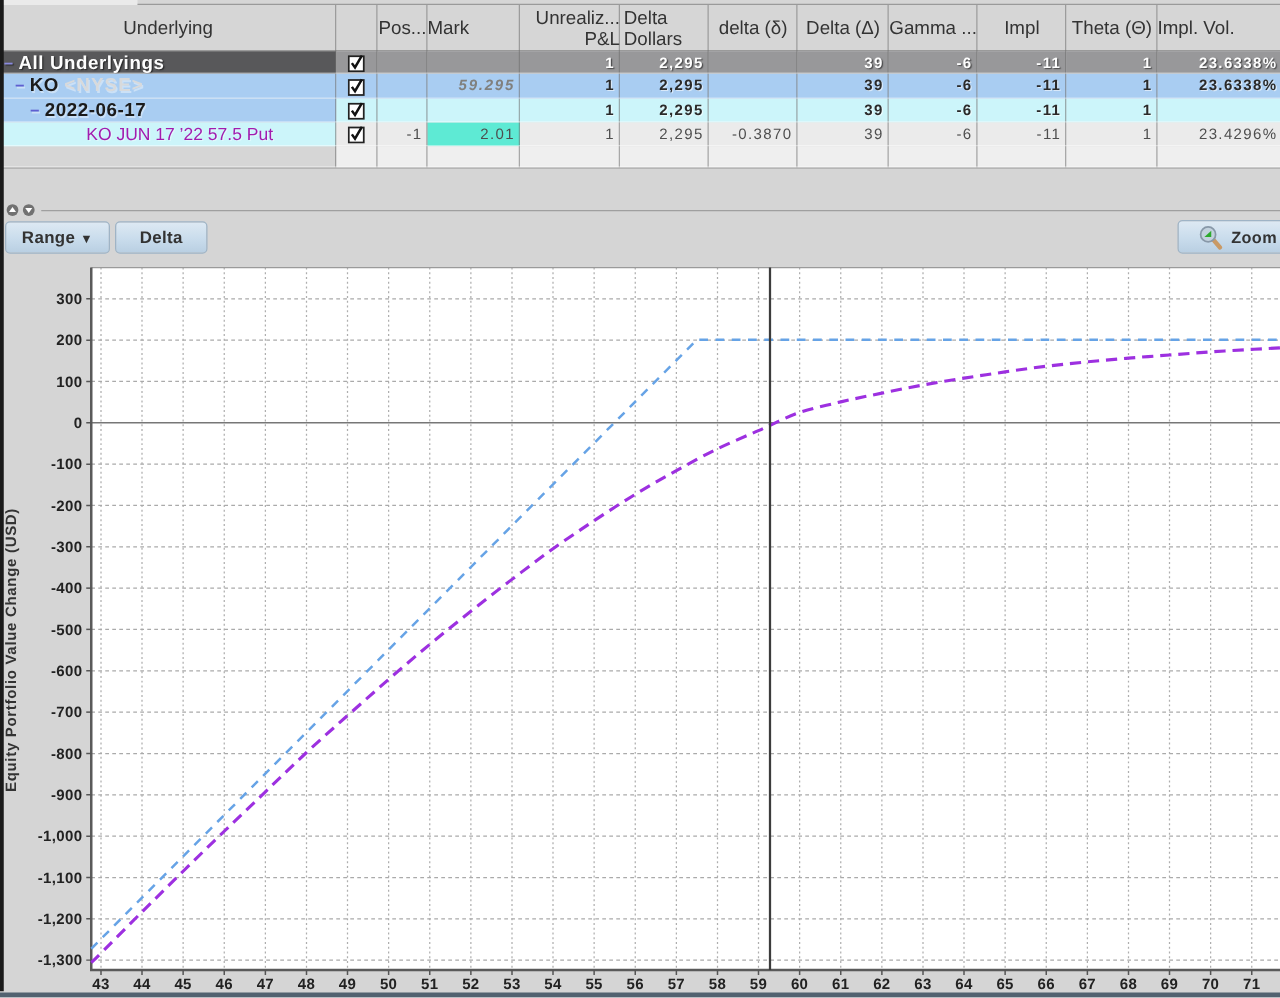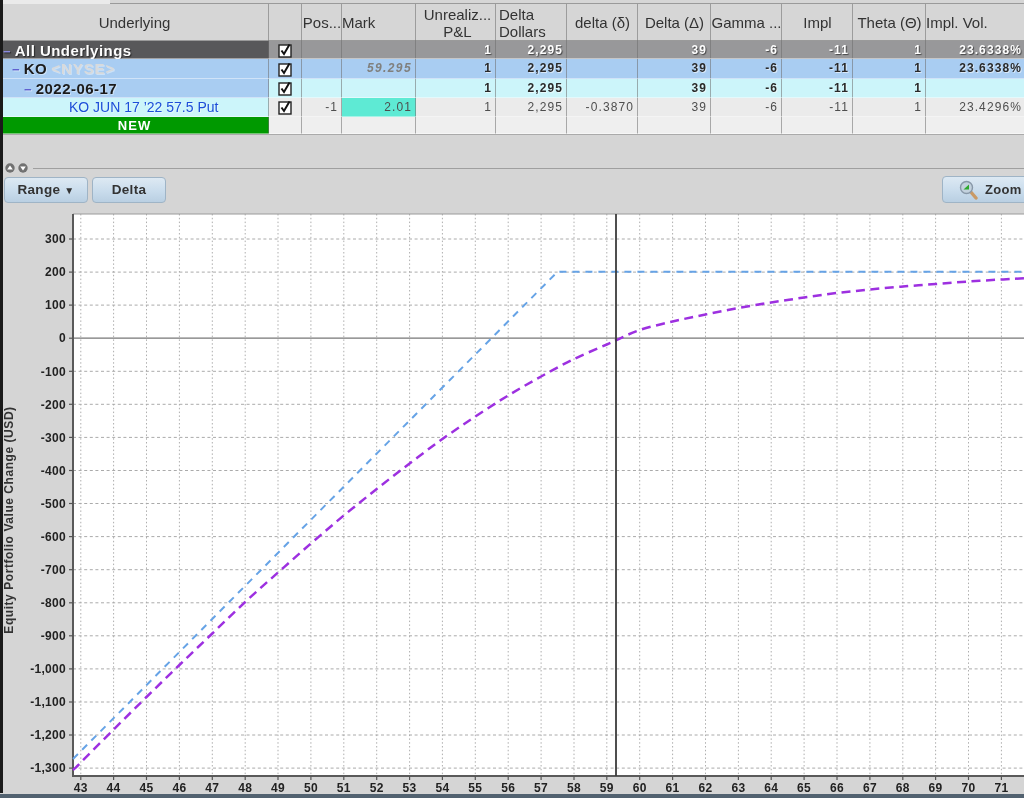--- a/index.html
+++ b/index.html
@@ -1,21 +1,21 @@
 <!DOCTYPE html>
 <html><head><meta charset="utf-8">
 <style>
 * { margin:0; padding:0; box-sizing:border-box; }
 html,body { width:1024px; height:798px; overflow:hidden; background:#d5d5d5;
   font-family:"Liberation Sans", sans-serif; position:relative; }
 .cell { position:absolute; overflow:hidden; white-space:nowrap; }
 .nm { font-size:15px; color:#1b1b1b; line-height:19px; text-shadow:1px 1px 0 rgba(255,255,255,0.4); }
 .nm b { letter-spacing:0.45px; }
 .wht, .wht b { color:#fdfdfd; text-shadow:1px 1px 1px rgba(0,0,0,0.55); }
-.r4 { font-size:14px; color:#1d4ed8; line-height:19px; }
+.r4 { font-size:14px; color:#a21caf; line-height:19px; }
 .num { font-size:12px; text-align:right; padding-right:4px; letter-spacing:1.1px; line-height:19px; }
 .bld { font-weight:bold; }
 .dk { color:#2a2a2a; text-shadow:1px 1px 0 rgba(255,255,255,0.55); }
 .gry { color:#4e4e4e; }
 .mins { font-size:13px; font-weight:bold; }
 .new { color:#fff; font-size:13px; font-weight:bold; text-align:center; line-height:17px; letter-spacing:1px; }
 .hc { position:absolute; top:4px; height:37px; font-size:15px; color:#333;
   display:flex; flex-direction:column; justify-content:center; line-height:17px; }
 .hc[style*="text-align:center"] { }
 .cl { position:absolute; top:4px; height:130px; width:1px; background:rgba(110,110,110,0.55); }
@@ -43,21 +43,21 @@
 #botbar { position:absolute; left:0; top:793.5px; width:1024px; height:4.5px; background:#526270; }
 </style></head>
 <body>
 <div id="tablewrap">
   <div id="hdr"></div>
   <div id="topstrip"></div>
     <div id="topline"></div>
   <div class="hc" style="left:0px;width:269px;text-align:center;">Underlying</div>
     <div class="hc" style="left:302px;width:40px;text-align:center;">Pos...</div>
     <div class="hc" style="left:342px;width:74px;">Mark</div>
-    <div class="hc" style="left:416px;width:80px;text-align:center;padding-left:3px">Unrealiz...<br>P&amp;L</div>
+    <div class="hc" style="left:416px;width:80px;text-align:right;padding-left:3px">Unrealiz...<br>P&amp;L</div>
     <div class="hc" style="left:496px;width:71px;text-align:left;padding-left:3px">Delta<br>Dollars</div>
     <div class="hc" style="left:567px;width:71px;text-align:center;">delta (δ)</div>
     <div class="hc" style="left:638px;width:73px;text-align:center;">Delta (Δ)</div>
     <div class="hc" style="left:711px;width:71px;text-align:center;">Gamma ...</div>
     <div class="hc" style="left:782px;width:71px;text-align:center;">Impl</div>
     <div class="hc" style="left:853px;width:73px;text-align:center;">Theta (Θ)</div>
     <div class="hc" style="left:926px;width:98px;text-align:left;">Impl. Vol.</div>
   <div class="cell nm wht" style="left:0px;top:41px;width:269px;height:18px;background:#58585a;padding-left:3px"><span class="mins" style="color:#8a8adf">−</span>&nbsp;<b>All Underlyings</b></div>
     <div class="cell " style="left:302px;top:41px;width:40px;height:18px;background:#98989a;"></div>
     <div class="cell " style="left:342px;top:41px;width:74px;height:18px;background:#98989a;"></div>
@@ -119,21 +119,20 @@
     <div class="cell num gry" style="left:302px;top:98px;width:40px;height:19px;background:#ebebeb;">-1</div>
     <div class="cell num gry" style="left:342px;top:98px;width:74px;height:19px;background:#5eead4;">2.01</div>
     <div class="cell num gry" style="left:416px;top:98px;width:80px;height:19px;background:#ebebeb;">1</div>
     <div class="cell num gry" style="left:496px;top:98px;width:71px;height:19px;background:#ebebeb;">2,295</div>
     <div class="cell num gry" style="left:567px;top:98px;width:71px;height:19px;background:#ebebeb;">-0.3870</div>
     <div class="cell num gry" style="left:638px;top:98px;width:73px;height:19px;background:#ebebeb;">39</div>
     <div class="cell num gry" style="left:711px;top:98px;width:71px;height:19px;background:#ebebeb;">-6</div>
     <div class="cell num gry" style="left:782px;top:98px;width:71px;height:19px;background:#ebebeb;">-11</div>
     <div class="cell num gry" style="left:853px;top:98px;width:73px;height:19px;background:#ebebeb;">1</div>
     <div class="cell num gry" style="left:926px;top:98px;width:98px;height:19px;background:#ebebeb;padding-right:2px;">23.4296%</div>
-    <div class="cell new" style="left:0px;top:117px;width:269px;height:17px;background:#009900;">NEW</div>
     <div class="cell " style="left:269px;top:117px;width:33px;height:17px;background:#efefef;"></div>
     <div class="cell " style="left:302px;top:117px;width:40px;height:17px;background:#efefef;"></div>
     <div class="cell " style="left:342px;top:117px;width:74px;height:17px;background:#efefef;"></div>
     <div class="cell " style="left:416px;top:117px;width:80px;height:17px;background:#efefef;"></div>
     <div class="cell " style="left:496px;top:117px;width:71px;height:17px;background:#efefef;"></div>
     <div class="cell " style="left:567px;top:117px;width:71px;height:17px;background:#efefef;"></div>
     <div class="cell " style="left:638px;top:117px;width:73px;height:17px;background:#efefef;"></div>
     <div class="cell " style="left:711px;top:117px;width:71px;height:17px;background:#efefef;"></div>
     <div class="cell " style="left:782px;top:117px;width:71px;height:17px;background:#efefef;"></div>
     <div class="cell " style="left:853px;top:117px;width:73px;height:17px;background:#efefef;"></div>

